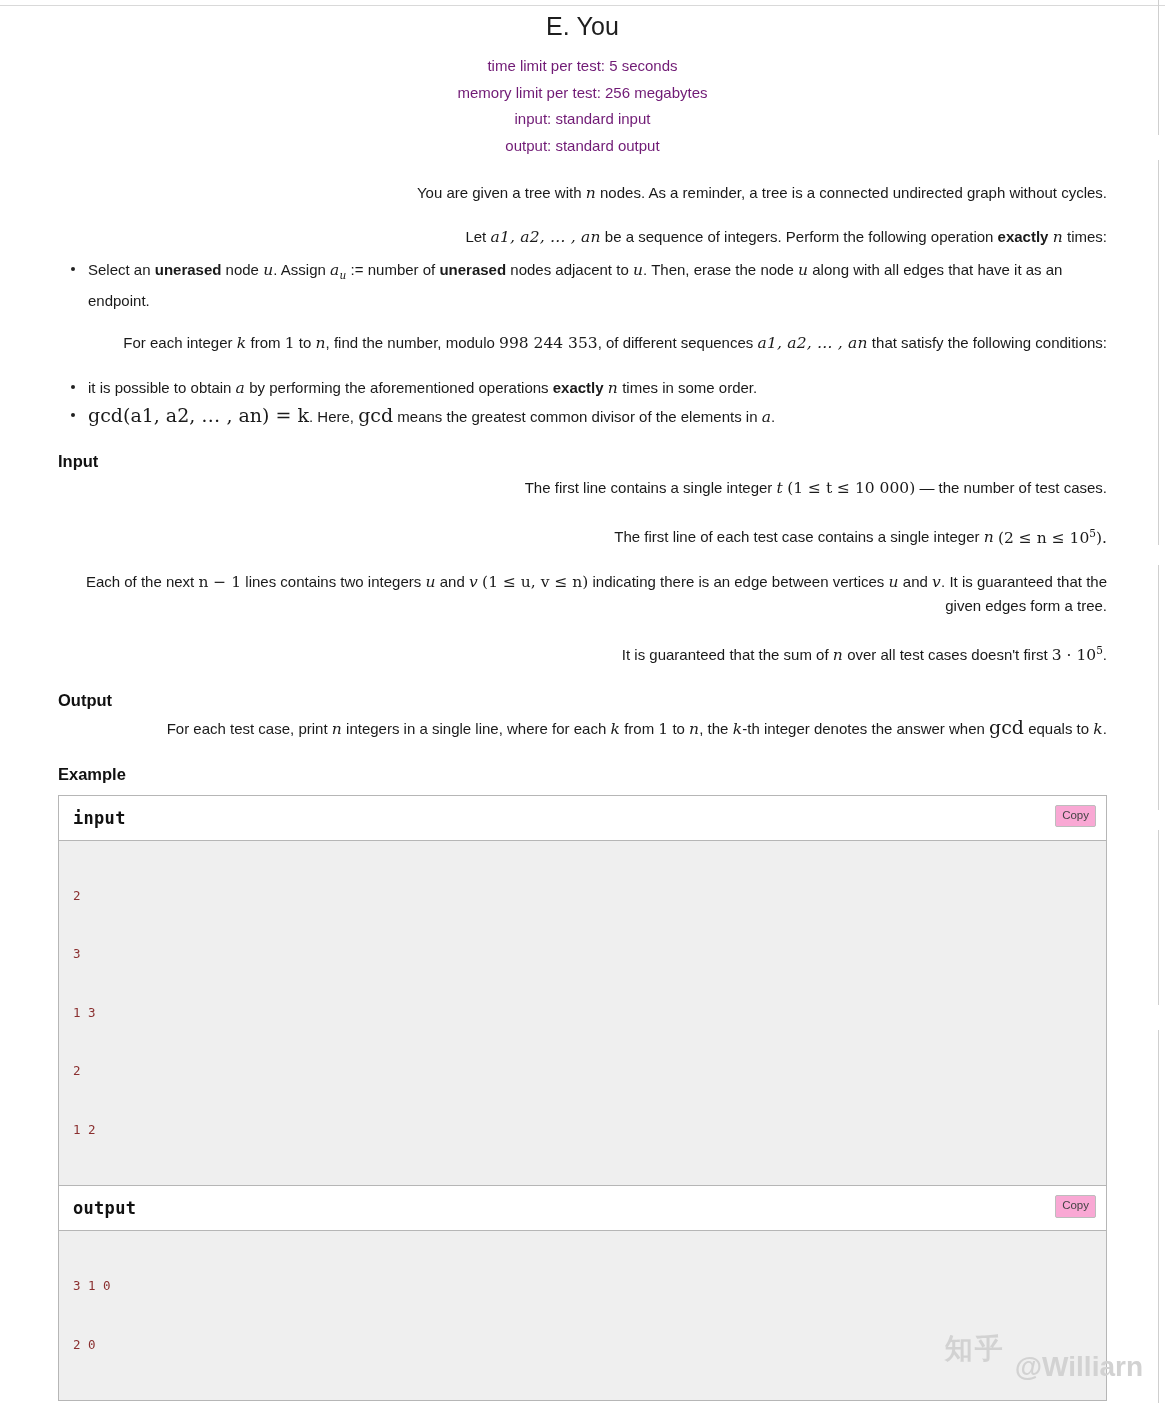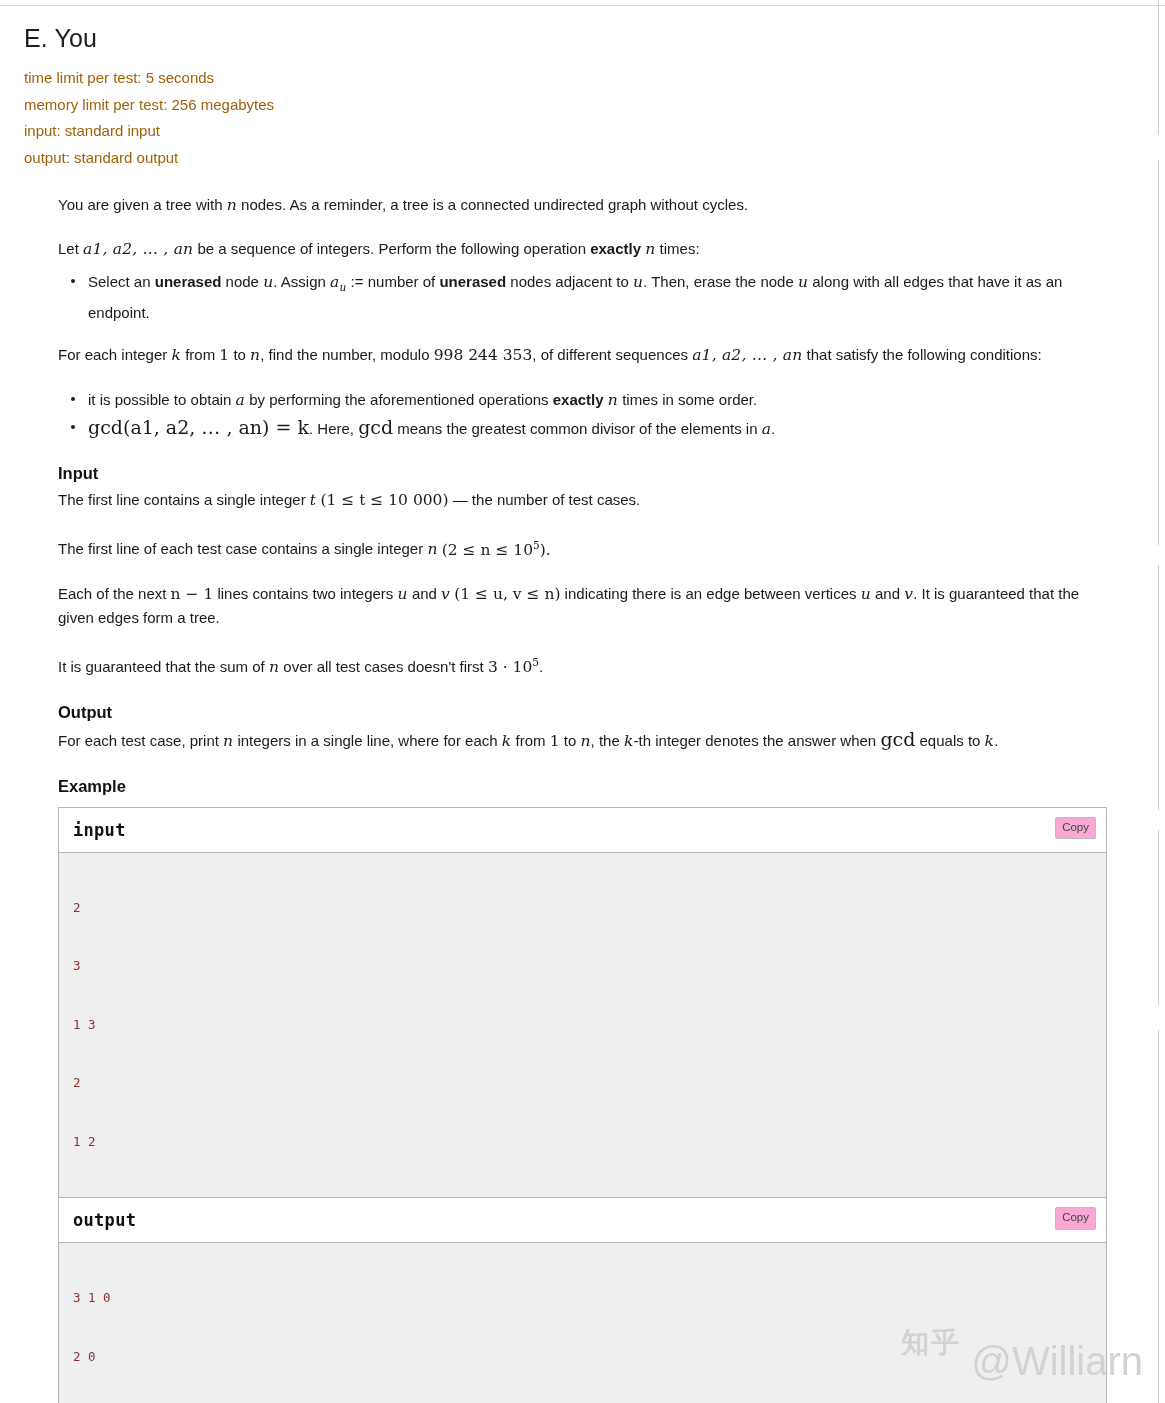--- a/index.html
+++ b/index.html
@@ -39,50 +39,51 @@
   .edge-mark.e4 { top: 830px; height: 175px; }
   .edge-mark.e5 { top: 1030px; height: 373px; }
 
   .page {
     position: relative;
     padding: 0 24px;
   }
 
   
   .problem-header {
-    text-align: left;
-    padding-top: 20px;
+    text-align: center;
+    padding-top: 8px;
   }
   .title {
     font-size: 25px;
     font-weight: 400;
     color: #1e1e1e;
     margin: 0;
     line-height: 1.45;
     letter-spacing: .1px;
   }
   .limits {
     margin-top: 9px;
   }
   .limit-line {
     font-size: 15px;
     line-height: 26.5px;
-    color: #a16207;
+    color: #701a75;
   }
 
   
   .statement {
     margin-top: 22px;
     padding: 0 34px;
     font-size: 15px;
     line-height: 24px;
     color: #1a1a1a;
   }
   .statement p {
-    margin: 0 0 20px 0;
+    margin: 0 0 20px 8px;
+    text-align: right;
   }
   .statement p.tight { margin-bottom: 8px; }
 
   ul.bullets {
     margin: 0 0 18px 0;
     padding-left: 30px;
     list-style: none;
   }
   ul.bullets > li {
     position: relative;
@@ -198,22 +199,22 @@
     white-space: nowrap;
   }
   .watermark .zhihu {
     font-family: "DejaVu Sans", sans-serif;
     font-weight: bold;
     letter-spacing: 2px;
     font-size: 28px;
   }
   .watermark .handle {
     font-family: "Liberation Sans", sans-serif;
-    font-weight: 400;
-    font-size: 40px;
+    font-weight: 700;
+    font-size: 28px;
     margin-top: 37px;
   }
 </style>
 </head>
 <body>
 
 <div class="top-rule"></div>
 <div class="edge-mark e1"></div>
 <div class="edge-mark e2"></div>
 <div class="edge-mark e3"></div>

